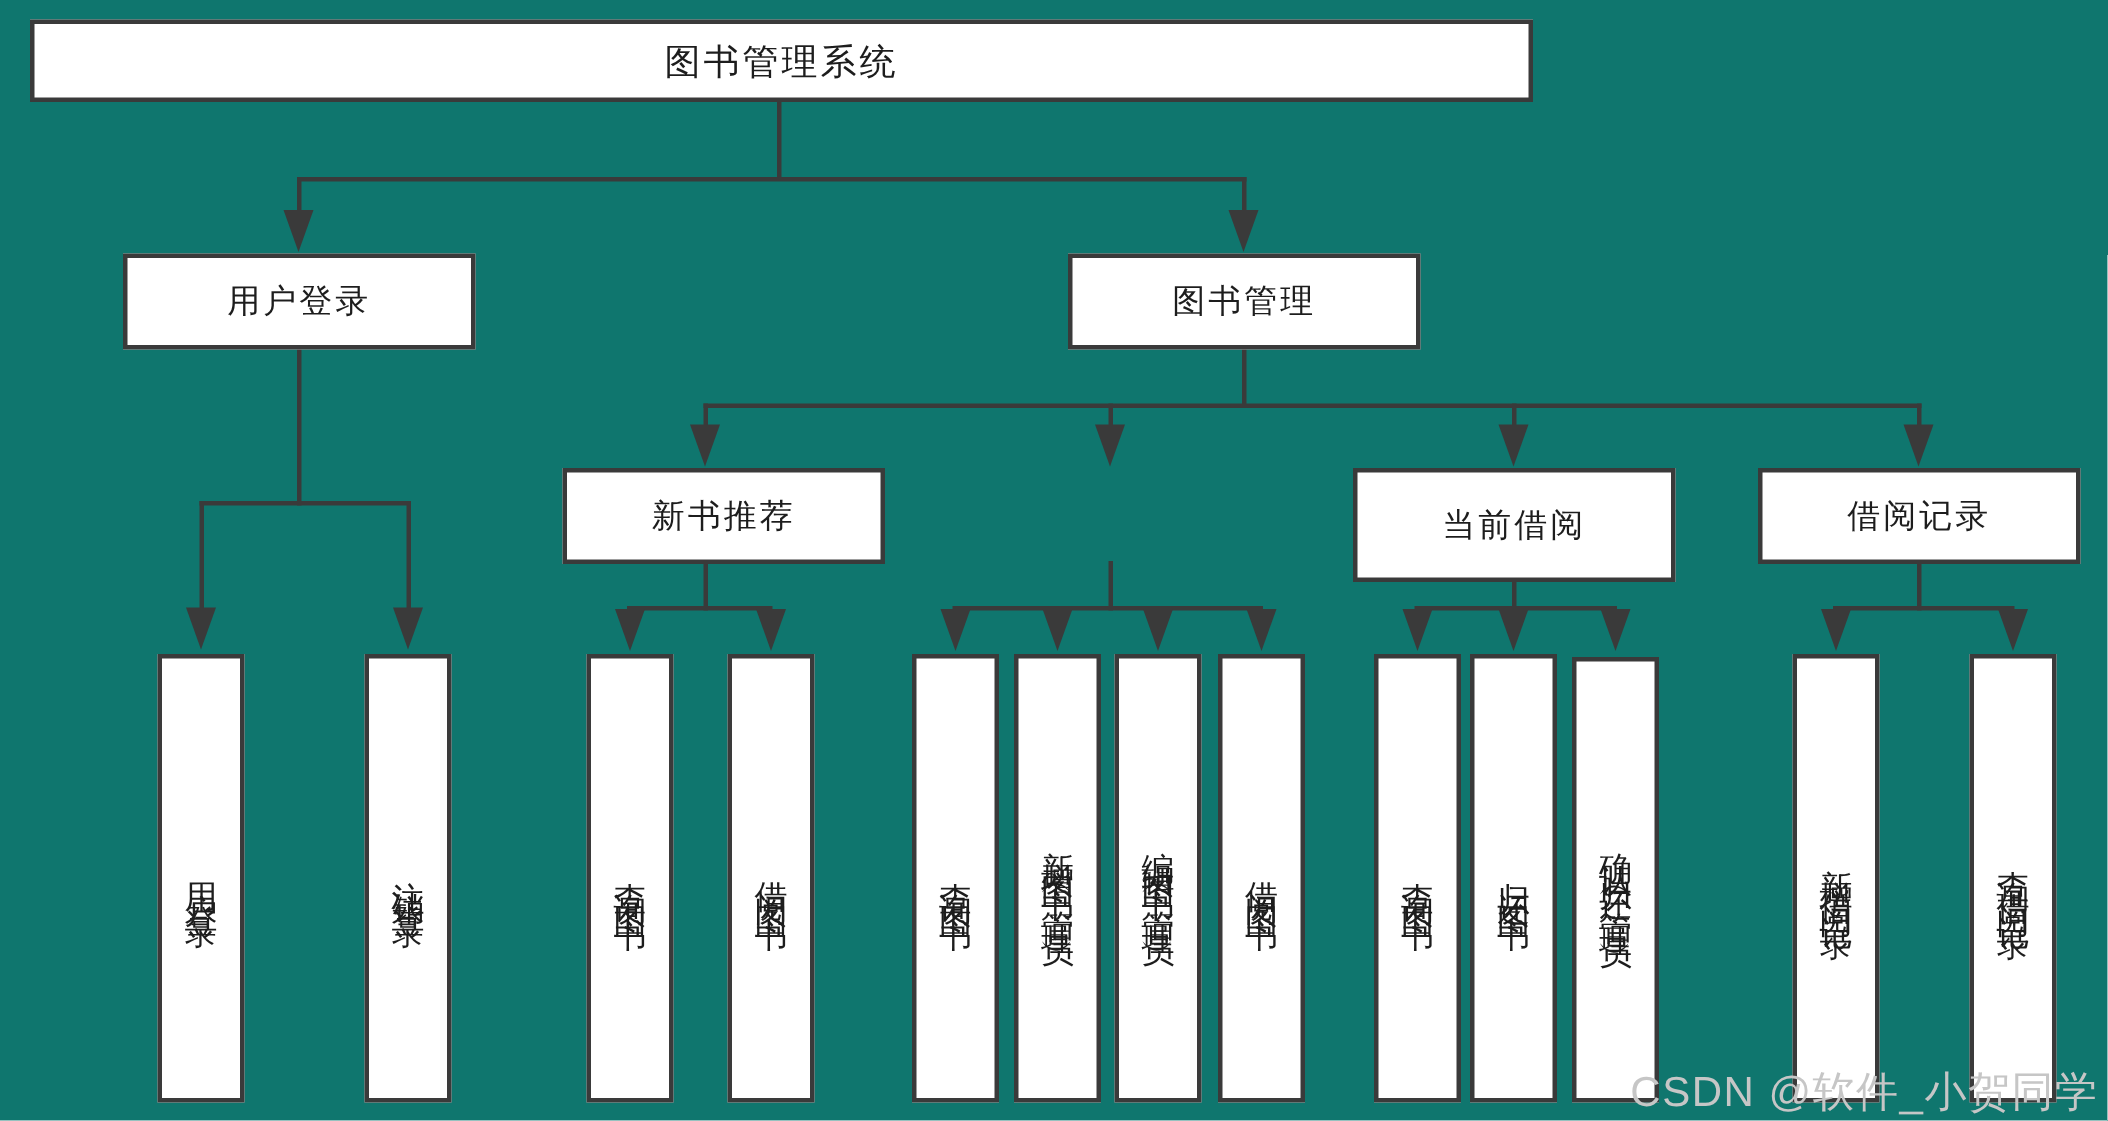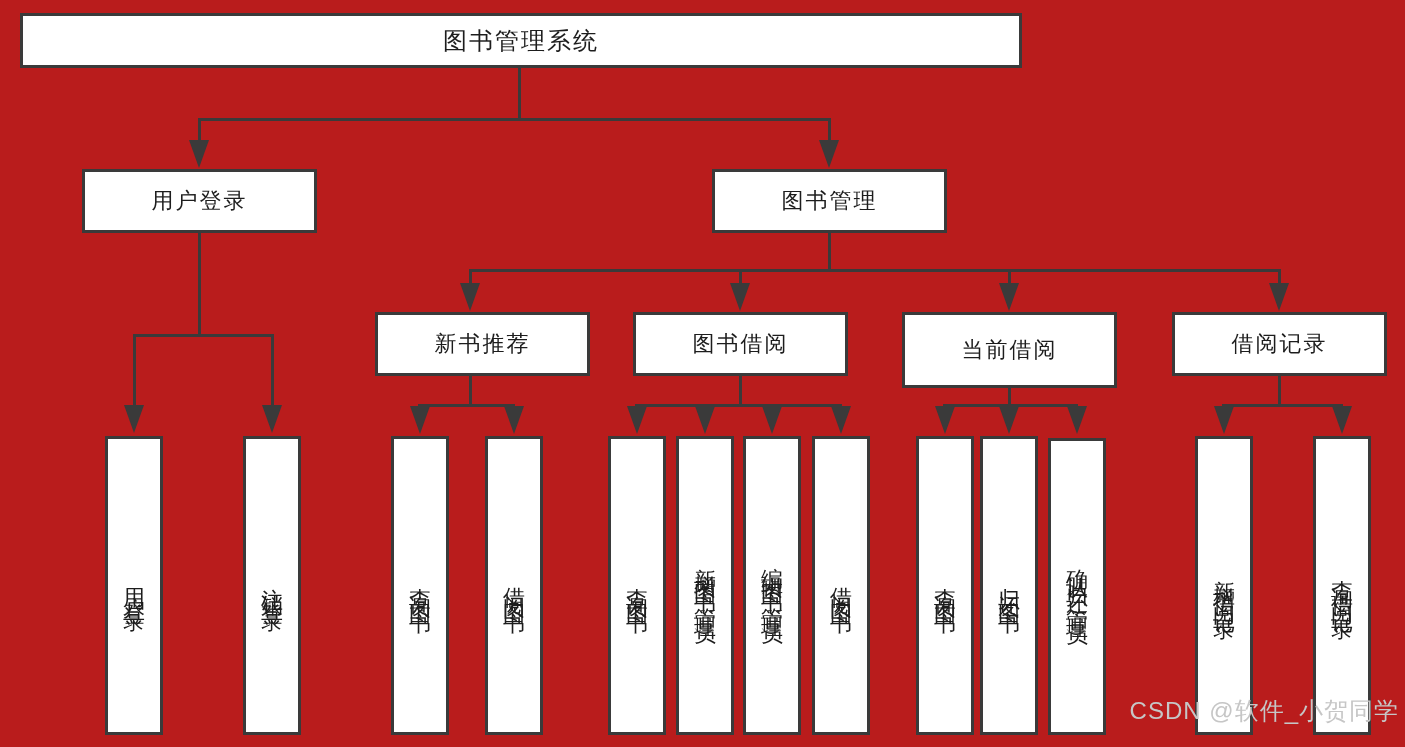--- a/index.html
+++ b/index.html
@@ -1,19 +1,19 @@
 <!DOCTYPE html>
 <html><head>
 <meta charset="utf-8">
 <style>
   html,body{margin:0;padding:0;background:#ffffff;}
   #canvas{
     position:relative;
     width:1405px;height:747px;
-    background:#b91c1c;
+    background:#0f766e;
     font-family:"Liberation Sans", sans-serif;
     overflow:hidden;
   }
   .box{
     position:absolute;
     box-sizing:border-box;
     border:3px solid #3a3a3a;
     background:#ffffff;
     display:flex;
     align-items:center;
@@ -35,22 +35,22 @@
   .hline{position:absolute;height:3px;background:#3a3a3a;z-index:1;}
   .arrow{
     position:absolute;width:0;height:0;
     border-left:10px solid transparent;
     border-right:10px solid transparent;
     border-top:28px solid #3a3a3a;
     z-index:1;
   }
   .watermark{
     position:absolute;
-    right:6px;bottom:20px;
-    font-size:24px;
+    right:6px;bottom:0;
+    font-size:28px;
     color:#c6c6c6;
     letter-spacing:1px;
     z-index:5;
     white-space:nowrap;
   }
 </style>
 </head>
 <body>
 
 <div id="canvas">
@@ -79,21 +79,20 @@
   <div class="vline" style="left:469px;top:269px;height:16px"></div>
   <div class="arrow" style="left:460px;top:283px"></div>
   <div class="vline" style="left:739px;top:269px;height:16px"></div>
   <div class="arrow" style="left:730px;top:283px"></div>
   <div class="vline" style="left:1008px;top:269px;height:16px"></div>
   <div class="arrow" style="left:999px;top:283px"></div>
   <div class="vline" style="left:1278px;top:269px;height:16px"></div>
   <div class="arrow" style="left:1269px;top:283px"></div>
 
   <div class="box" style="left:375px;top:312px;width:215px;height:64px">新书推荐</div>
-  <div class="box" style="left:633px;top:312px;width:215px;height:64px">图书借阅</div>
   <div class="box" style="left:902px;top:312px;width:215px;height:76px">当前借阅</div>
   <div class="box" style="left:1172px;top:312px;width:215px;height:64px">借阅记录</div>
 
   <div class="vline" style="left:469px;top:374px;height:33px"></div>
   <div class="hline" style="left:418px;top:404px;width:97px"></div>
   <div class="vline" style="left:739px;top:374px;height:33px"></div>
   <div class="hline" style="left:635px;top:404px;width:207px"></div>
   <div class="vline" style="left:1008px;top:374px;height:33px"></div>
   <div class="hline" style="left:943px;top:404px;width:135px"></div>
   <div class="vline" style="left:1278px;top:374px;height:33px"></div>

